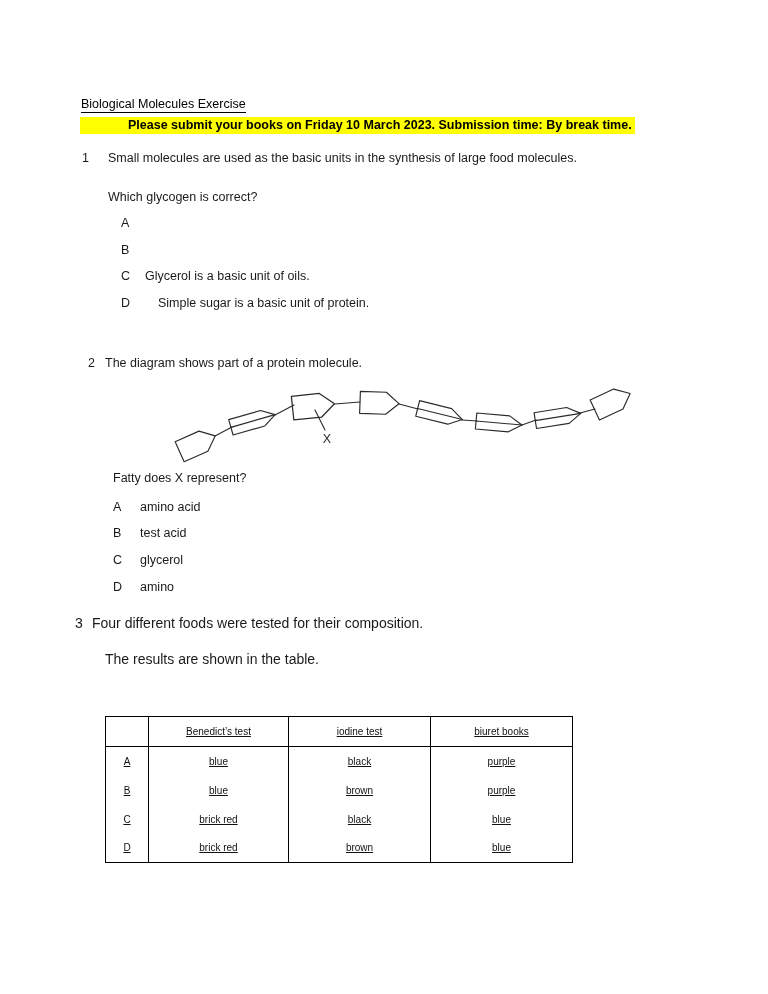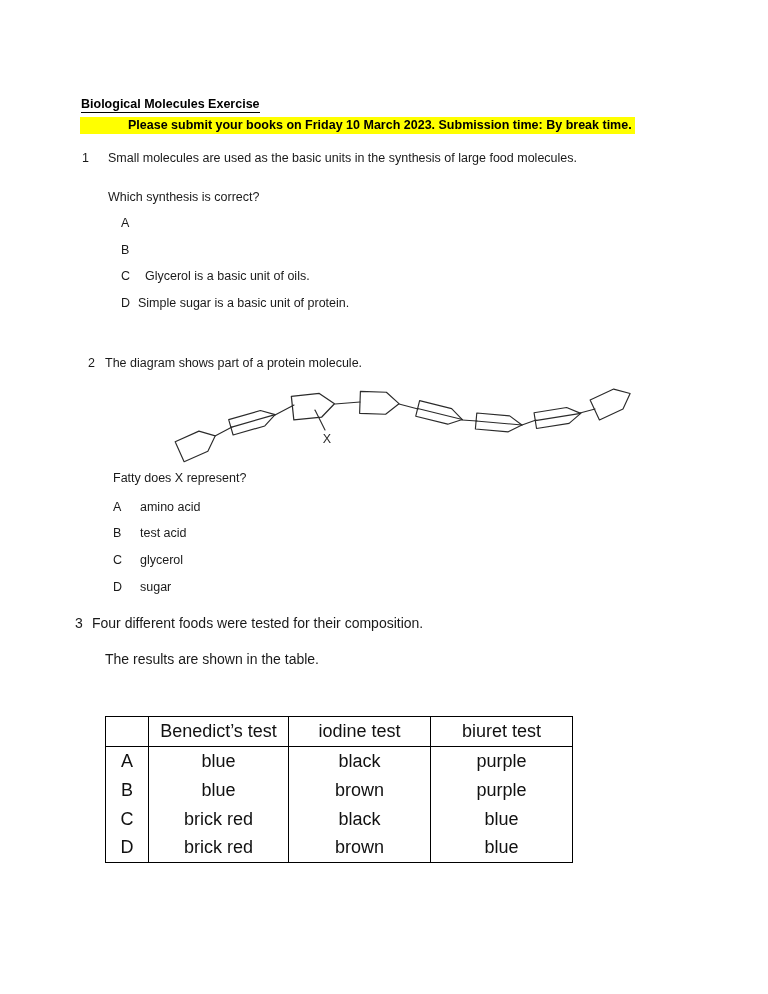--- a/index.html
+++ b/index.html
@@ -10,39 +10,39 @@
     background:#ffffff;
     font-family:"Liberation Sans", sans-serif;
     color:#1a1a1a;
     overflow:hidden;
   }
   .ln { position:absolute; white-space:nowrap; line-height:1.15; }
   .b12 { font-size:12.5px; }
   .b14 { font-size:14px; }
   .title {
     position:absolute; left:81px; top:97px;
-    font-size:12.5px; font-weight:bold; color:#000;
+    font-size:12.5px; font-weight:normal; color:#000;
     border-bottom:1.4px solid #000; padding-bottom:1px;
     white-space:nowrap;
   }
   .notice {
     position:absolute; left:80px; top:117px;
     font-size:12.5px; font-weight:bold; color:#000;
     padding:1px 3px 2px 2px;
     white-space:nowrap;
   }
   .diagram-svg { position:absolute; left:155px; top:378px; }
   .diagram-svg polygon, .diagram-svg line, .diagram-svg polyline {
     fill:none; stroke:#2b2b2b; stroke-width:1.15; stroke-linejoin:round; stroke-linecap:round;
   }
   .diagram-svg text { fill:#2b2b2b; font-family:"Liberation Sans", sans-serif; font-size:12.5px; stroke:none; }
   .results {
     position:absolute; left:105px; top:716px;
     border-collapse:collapse; table-layout:fixed;
-    font-size:18px; color:#111;
+    font-size:10px; color:#111;text-decoration:underline;
   }
   .results th, .results td {
     border-left:1.2px solid #000;
     font-weight:normal; text-align:center; vertical-align:middle;
     padding:0; overflow:hidden;
   }
   .results th:first-child, .results td:first-child { border-left:none; }
   .results { border:1.5px solid #000; }
   .results thead tr { height:30px; border-bottom:1.2px solid #000; }
   .results tbody tr { height:29px; }
@@ -50,28 +50,28 @@
 </head>
 <body>
 
 <div class="page">
 
   <div class="title">Biological Molecules Exercise</div>
   <div class="notice" id="notice" style="background: rgb(255, 255, 0); padding-left: 48px;">Please submit your books on Friday 10 March 2023. Submission time: By break time.</div>
 
   <span class="ln b12" style="left:82px;top:151px">1</span>
   <span class="ln b12" style="left:108px;top:151px">Small molecules are used as the basic units in the synthesis of large food molecules.</span>
-  <span class="ln b12" style="left:108px;top:190px">Which synthesis is correct?</span>
+  <span class="ln b12" style="left:108px;top:190px">Which glycogen is correct?</span>
 
   <span class="ln b12" style="left:121px;top:216px">A</span>
   <span class="ln b12" style="left:121px;top:243px">B</span>
   <span class="ln b12" style="left:121px;top:269px">C</span>
   <span class="ln b12" style="left:145px;top:269px">Glycerol is a basic unit of oils.</span>
   <span class="ln b12" style="left:121px;top:296px">D</span>
-  <span class="ln b12" style="left:138px;top:296px">Simple sugar is a basic unit of protein.</span>
+  <span class="ln b12" style="left:158px;top:296px">Simple sugar is a basic unit of protein.</span>
 
   <span class="ln b12" style="left:88px;top:356px">2</span>
   <span class="ln b12" style="left:105px;top:356px">The diagram shows part of a protein molecule.</span>
 
   <svg class="diagram-svg" width="500" height="85" viewBox="155 378 500 85">
 
     <line x1="215" y1="436" x2="232" y2="427"></line>
     <line x1="275" y1="415" x2="294" y2="405"></line>
     <line x1="335" y1="404" x2="360" y2="402"></line>
     <line x1="399" y1="404" x2="418" y2="409"></line>
@@ -114,39 +114,39 @@
 
   <span class="ln b12" style="left:113px;top:471px">Fatty does X represent?</span>
 
   <span class="ln b12" style="left:113px;top:500px">A</span>
   <span class="ln b12" style="left:140px;top:500px">amino acid</span>
   <span class="ln b12" style="left:113px;top:526px">B</span>
   <span class="ln b12" style="left:140px;top:526px">test acid</span>
   <span class="ln b12" style="left:113px;top:553px">C</span>
   <span class="ln b12" style="left:140px;top:553px">glycerol</span>
   <span class="ln b12" style="left:113px;top:580px">D</span>
-  <span class="ln b12" style="left:140px;top:580px">sugar</span>
+  <span class="ln b12" style="left:140px;top:580px">amino</span>
 
   <span class="ln b14" style="left:75px;top:615px">3</span>
   <span class="ln b14" style="left:92px;top:615px">Four different foods were tested for their composition.</span>
   <span class="ln b14" style="left:105px;top:651px">The results are shown in the table.</span>
 
   <table class="results">
     <colgroup>
       <col style="width:43px">
         <col style="width:140px">
         <col style="width:142px">
         <col style="width:142px">
     </colgroup>
     <thead>
       <tr>
         <th></th>
         <th>Benedict’s test</th>
         <th>iodine test</th>
-        <th>biuret test</th>
+        <th>biuret books</th>
       </tr>
     </thead>
     <tbody>
       <tr>
         <td>A</td>
         <td>blue</td>
         <td>black</td>
         <td>purple</td>
       </tr>
       <tr>

